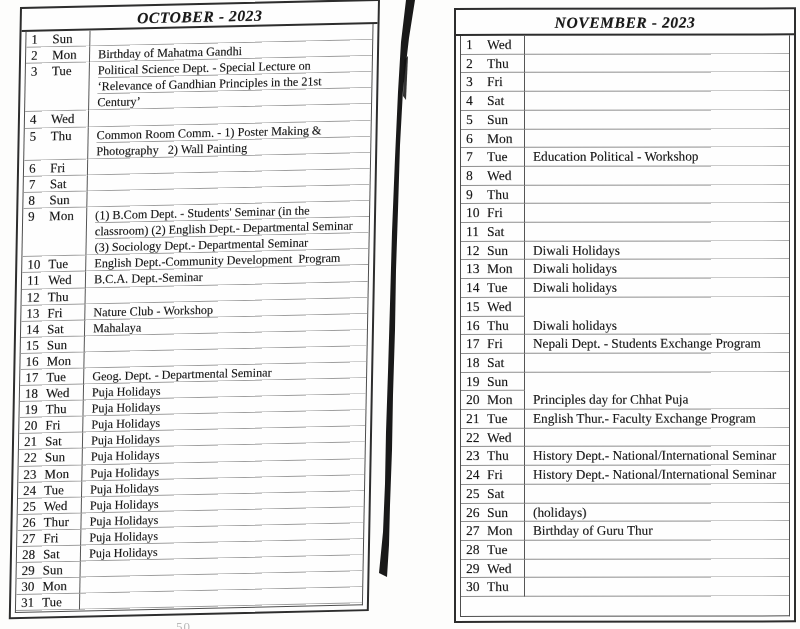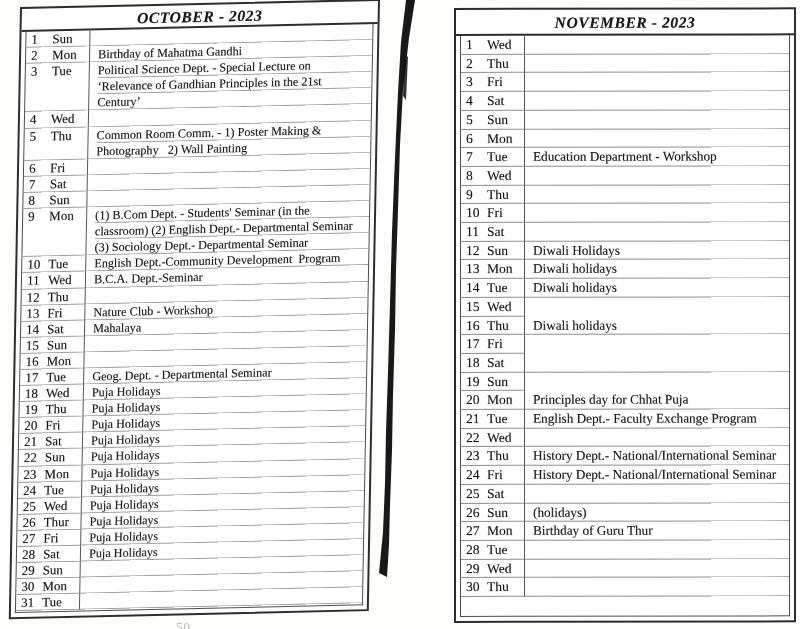--- a/index.html
+++ b/index.html
@@ -442,21 +442,21 @@
           <div class="events">
             <div class="evline"></div>
           </div>
         </div>
         <div class="row">
           <div class="daycol">
             <div class="num">7</div>
             <div class="dayname">Tue</div>
           </div>
           <div class="events">
-            <div class="evline">Education Department - Workshop</div>
+            <div class="evline">Education Political - Workshop</div>
           </div>
         </div>
         <div class="row">
           <div class="daycol">
             <div class="num">8</div>
             <div class="dayname">Wed</div>
           </div>
           <div class="events">
             <div class="evline"></div>
           </div>
@@ -528,20 +528,23 @@
           </div>
           <div class="events">
             <div class="evline">Diwali holidays</div>
           </div>
         </div>
         <div class="row">
           <div class="daycol">
             <div class="num">17</div>
             <div class="dayname">Fri</div>
           </div>
+          <div class="events">
+            <div class="evline">Nepali Dept. - Students Exchange Program</div>
+          </div>
         </div>
         <div class="row">
           <div class="daycol">
             <div class="num">18</div>
             <div class="dayname">Sat</div>
           </div>
           <div class="events">
             <div class="evline"></div>
           </div>
         </div>
@@ -559,21 +562,21 @@
           <div class="events">
             <div class="evline">Principles day for Chhat Puja</div>
           </div>
         </div>
         <div class="row">
           <div class="daycol">
             <div class="num">21</div>
             <div class="dayname">Tue</div>
           </div>
           <div class="events">
-            <div class="evline">English Dept.- Faculty Exchange Program</div>
+            <div class="evline">English Thur.- Faculty Exchange Program</div>
           </div>
         </div>
         <div class="row">
           <div class="daycol">
             <div class="num">22</div>
             <div class="dayname">Wed</div>
           </div>
           <div class="events">
             <div class="evline"></div>
           </div>

